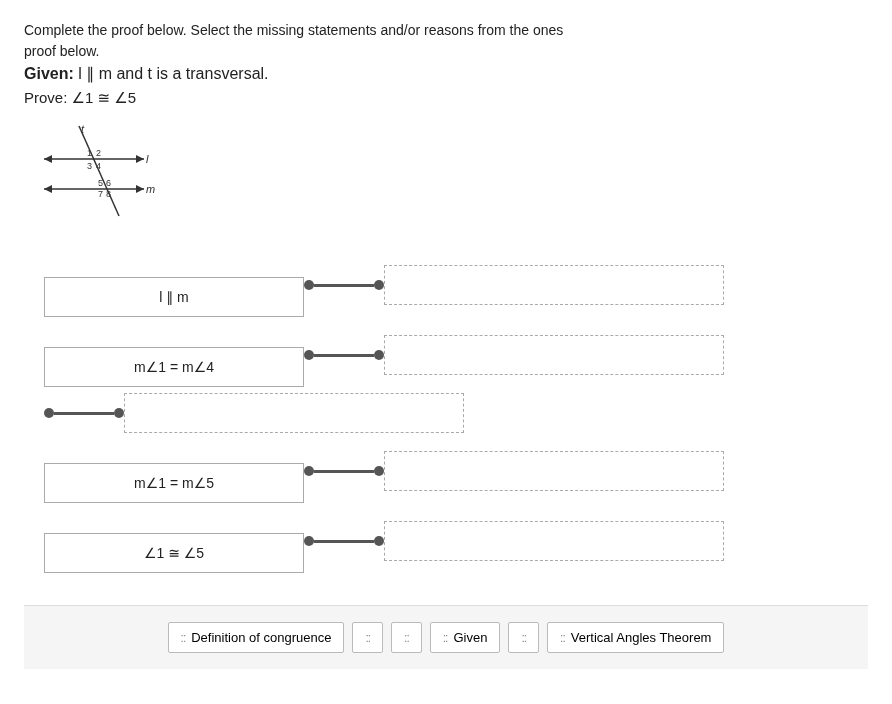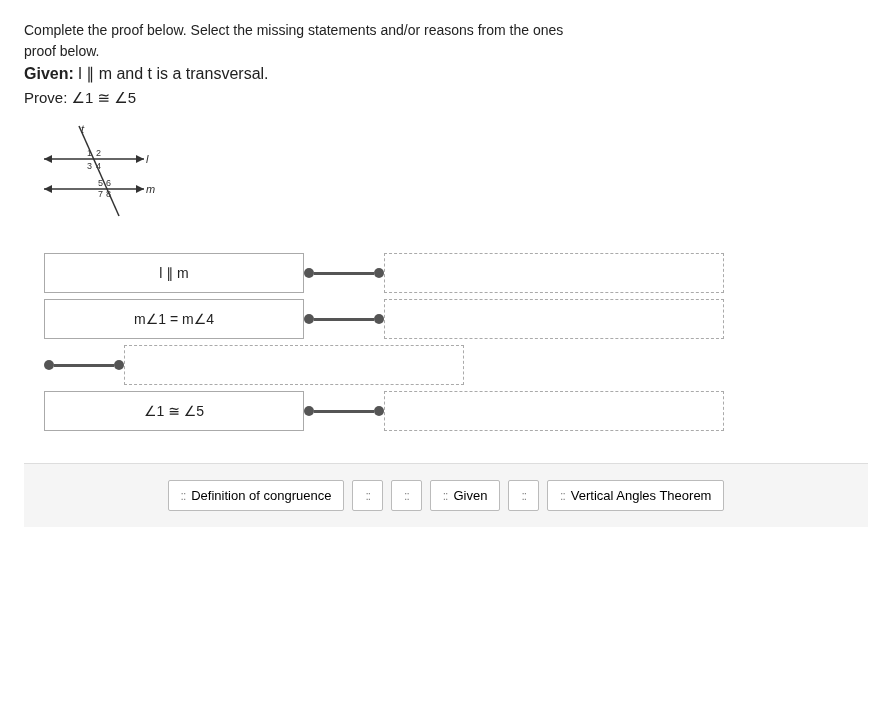--- a/index.html
+++ b/index.html
@@ -51,20 +51,21 @@
     .statement-box {
       width: 260px;
       height: 40px;
       border: 1px solid #aaa;
       background: #fff;
       display: flex;
       align-items: center;
       justify-content: center;
       font-size: 14px;
       flex-shrink: 0;
+      margin-top: 24px;
     }
     .connector {
       display: flex;
       align-items: center;
       flex-shrink: 0;
       width: 80px;
       position: relative;
     }
     .connector-line {
       height: 3px;
@@ -206,20 +207,31 @@
 
   <div class="proof-row">
     <div class="connector">
       <div class="connector-dot-left"></div>
       <div class="connector-line"></div>
       <div class="connector-dot-right"></div>
     </div>
     <div class="reason-box"></div>
   </div>
 
+  <div class="proof-row">
+    <div class="statement-box">
+      <span>m∠1 = m∠5</span>
+    </div>
+    <div class="connector">
+      <div class="connector-dot-left"></div>
+      <div class="connector-line"></div>
+      <div class="connector-dot-right"></div>
+    </div>
+    <div class="reason-box"></div>
+  </div>
 
   <div class="proof-row">
     <div class="statement-box">
       <span>∠1 ≅ ∠5</span>
     </div>
     <div class="connector">
       <div class="connector-dot-left"></div>
       <div class="connector-line"></div>
       <div class="connector-dot-right"></div>
     </div>

